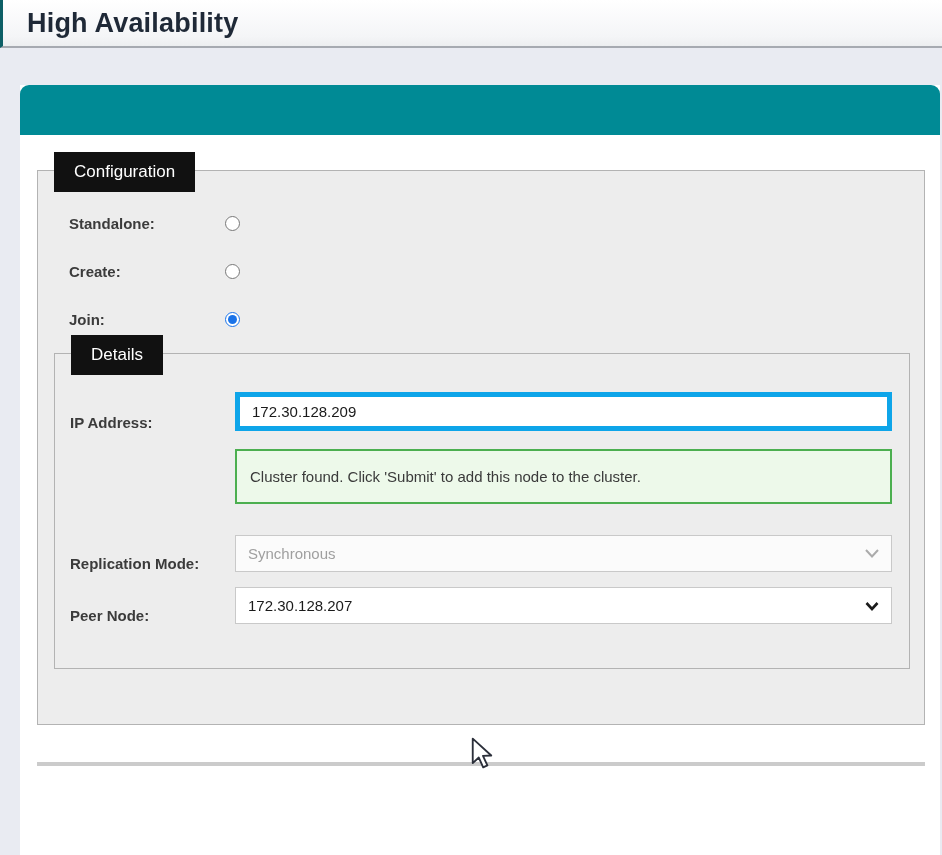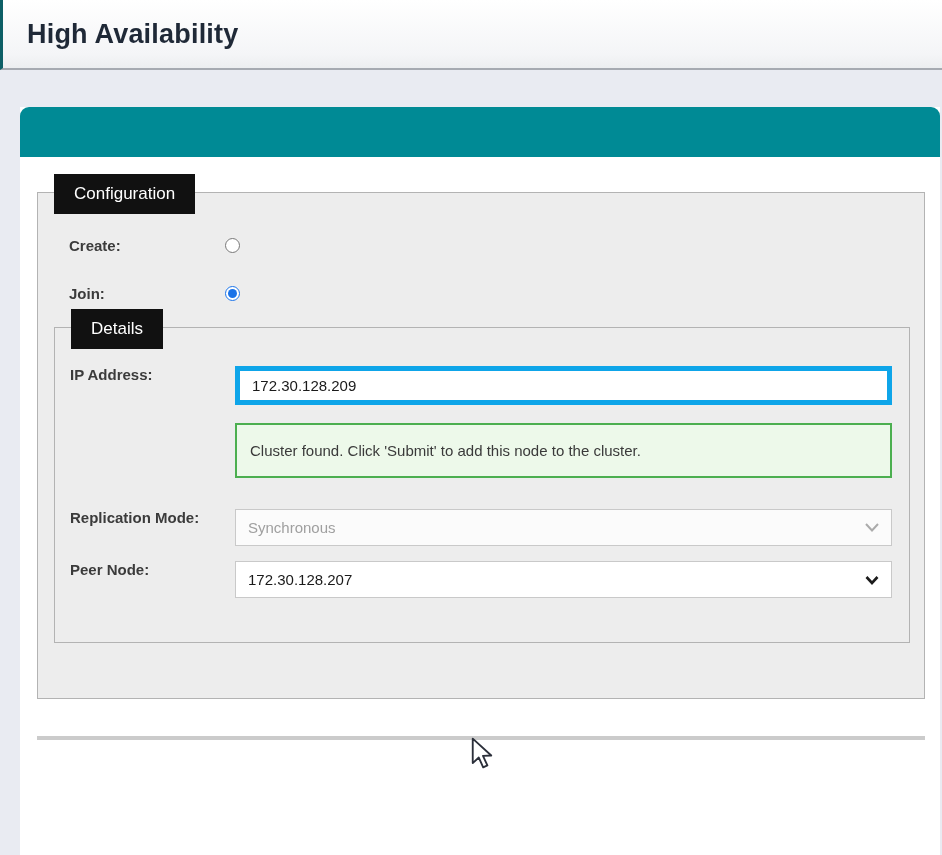--- a/index.html
+++ b/index.html
@@ -7,21 +7,21 @@
   body {
     width: 942px; height: 855px;
     background: #e9ebf2;
     font-family: "Liberation Sans", sans-serif;
     position: relative;
     overflow: hidden;
   }
 
   
   .page-header {
-    height: 70px;
+    height: 48px;
     background: linear-gradient(180deg, #ffffff 0%, #f4f5f7 80%, #eceef0 100%);
     border-bottom: 2px solid #a6aab1;
     border-left: 3px solid #0d5f66;
     display: flex; align-items: center;
     padding-left: 24px;
   }
   .page-title {
     margin: 0;
     font-size: 27px; font-weight: bold;
     color: #1f2937;
@@ -77,21 +77,21 @@
     font-size: 15px; font-weight: bold; color: #3b3b3b;
   }
   .radio-row input[type="radio"] {
     width: 15px; height: 15px;
     accent-color: #1a73e8;
     margin: 0;
     cursor: pointer;
   }
 
   
-  .field-row { display: flex; align-items: flex-start; }
+  .field-row { display: flex; align-items: flex-end; }
   .field-label {
     width: 165px; flex: 0 0 165px;
     font-size: 15px; font-weight: bold; color: #3b3b3b;
   }
   .text-input {
     flex: 1;
     height: 39px;
     border: 5px solid #0ea5e9;
     background: #ffffff;
     font-family: "Liberation Sans", sans-serif;
@@ -170,20 +170,24 @@
   <h1 class="page-title">High Availability</h1>
 </div>
 
 <div class="panel">
   <div class="teal-band"></div>
   <div class="panel-body">
 
     <div class="fieldset config-fieldset">
       <div class="legend">Configuration</div>
 
+      <div class="radio-row">
+        <span class="radio-label">Standalone:</span>
+        <input type="radio" name="ha-mode" style="">
+      </div>
 
       <div class="radio-row">
         <span class="radio-label">Create:</span>
         <input type="radio" name="ha-mode" style="">
       </div>
 
       <div class="radio-row">
         <span class="radio-label">Join:</span>
         <input type="radio" name="ha-mode" checked="" style="">
       </div>

